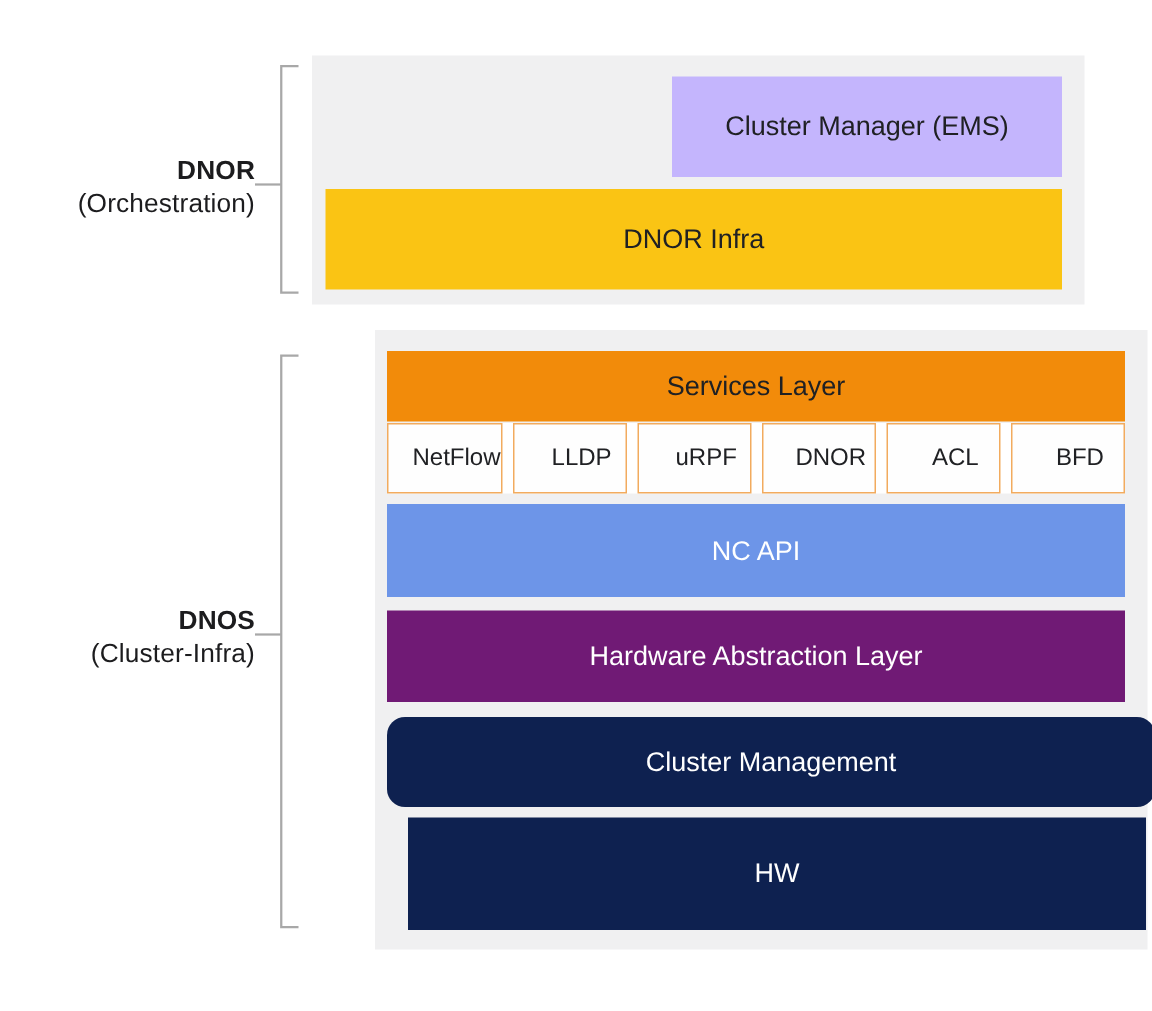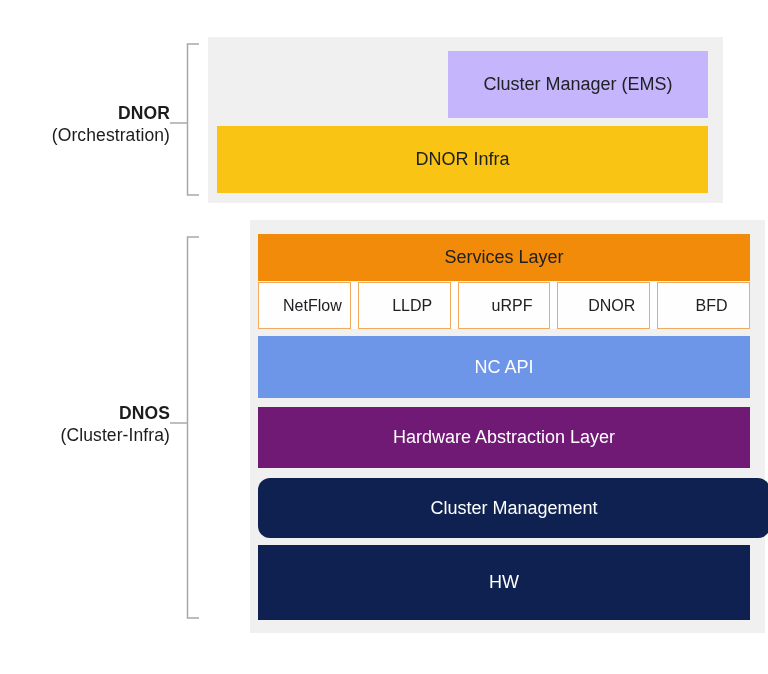--- a/index.html
+++ b/index.html
@@ -82,21 +82,21 @@
     border: 1px solid #f2ab5e;
     box-sizing: border-box;
     font-size: 16px;
     color: #202124;
     white-space: nowrap;
     padding-left: 16px;
   }
   #nc-api-box              { left: 8px; top: 116px; width: 492px; height: 62px; background: #6d95e8; }
   #hal-box                 { left: 8px; top: 187px; width: 492px; height: 61px; background: #701a75; }
   #cluster-management-box  { left: 8px; top: 258px; width: 512px; height: 60px; background: #0e2150; border-radius: 12px; }
-  #hw-box                  { left: 8px; top: 325px; width: 492px; height: 75px; background: #0e2150; }
+  #hw-box                  { left: 22px; top: 325px; width: 492px; height: 75px; background: #0e2150; }
 </style>
 </head>
 <body>
 
 <div class="canvas">
 
   <svg class="bracket-overlay" viewBox="0 0 768 674" xmlns="http://www.w3.org/2000/svg">
     <g fill="none" stroke="#a8a8a8" stroke-width="1.5">
       <path d="M199,44 H187.5 V195 H199"></path>
       <path d="M187.5,123 H170"></path>
@@ -123,20 +123,21 @@
   </div>
 
   <div class="panel" id="dnos-panel">
     <div class="block" id="services-layer-box">Services Layer</div>
 
     <div id="service-modules-row">
       <div class="module-box">NetFlow</div>
       <div class="module-box">LLDP</div>
       <div class="module-box">uRPF</div>
       <div class="module-box">DNOR</div>
+      <div class="module-box">ACL</div>
       <div class="module-box">BFD</div>
     </div>
 
     <div class="block light-text" id="nc-api-box">NC API</div>
     <div class="block light-text" id="hal-box">Hardware Abstraction Layer</div>
     <div class="block light-text" id="cluster-management-box">Cluster Management</div>
     <div class="block light-text" id="hw-box">HW</div>
   </div>
 
 </div>

